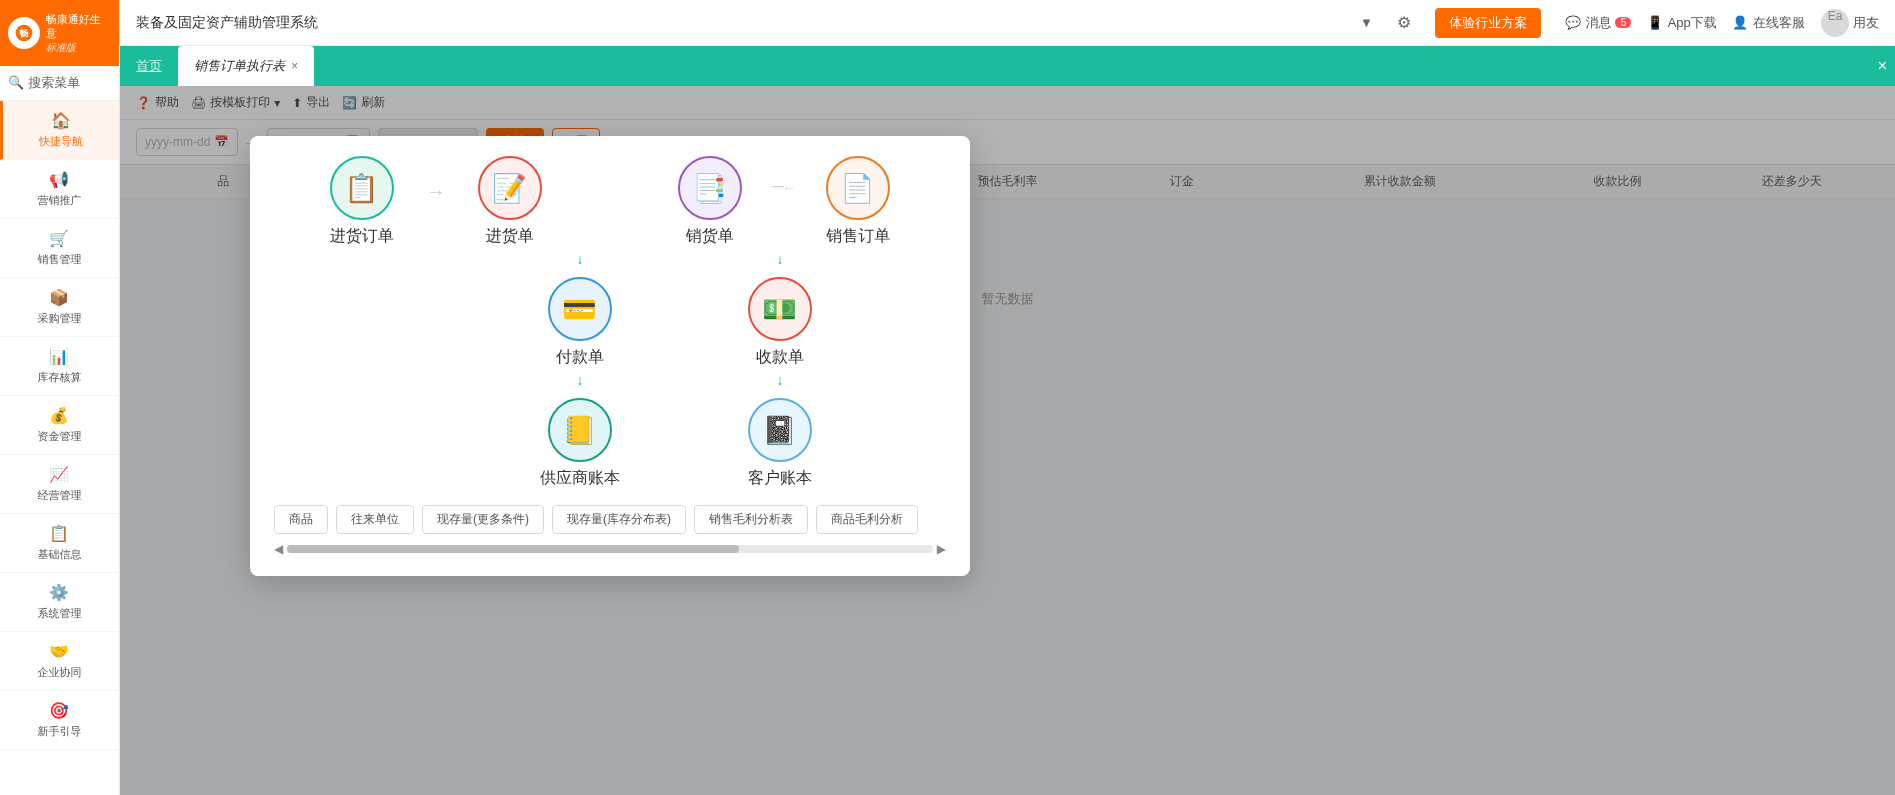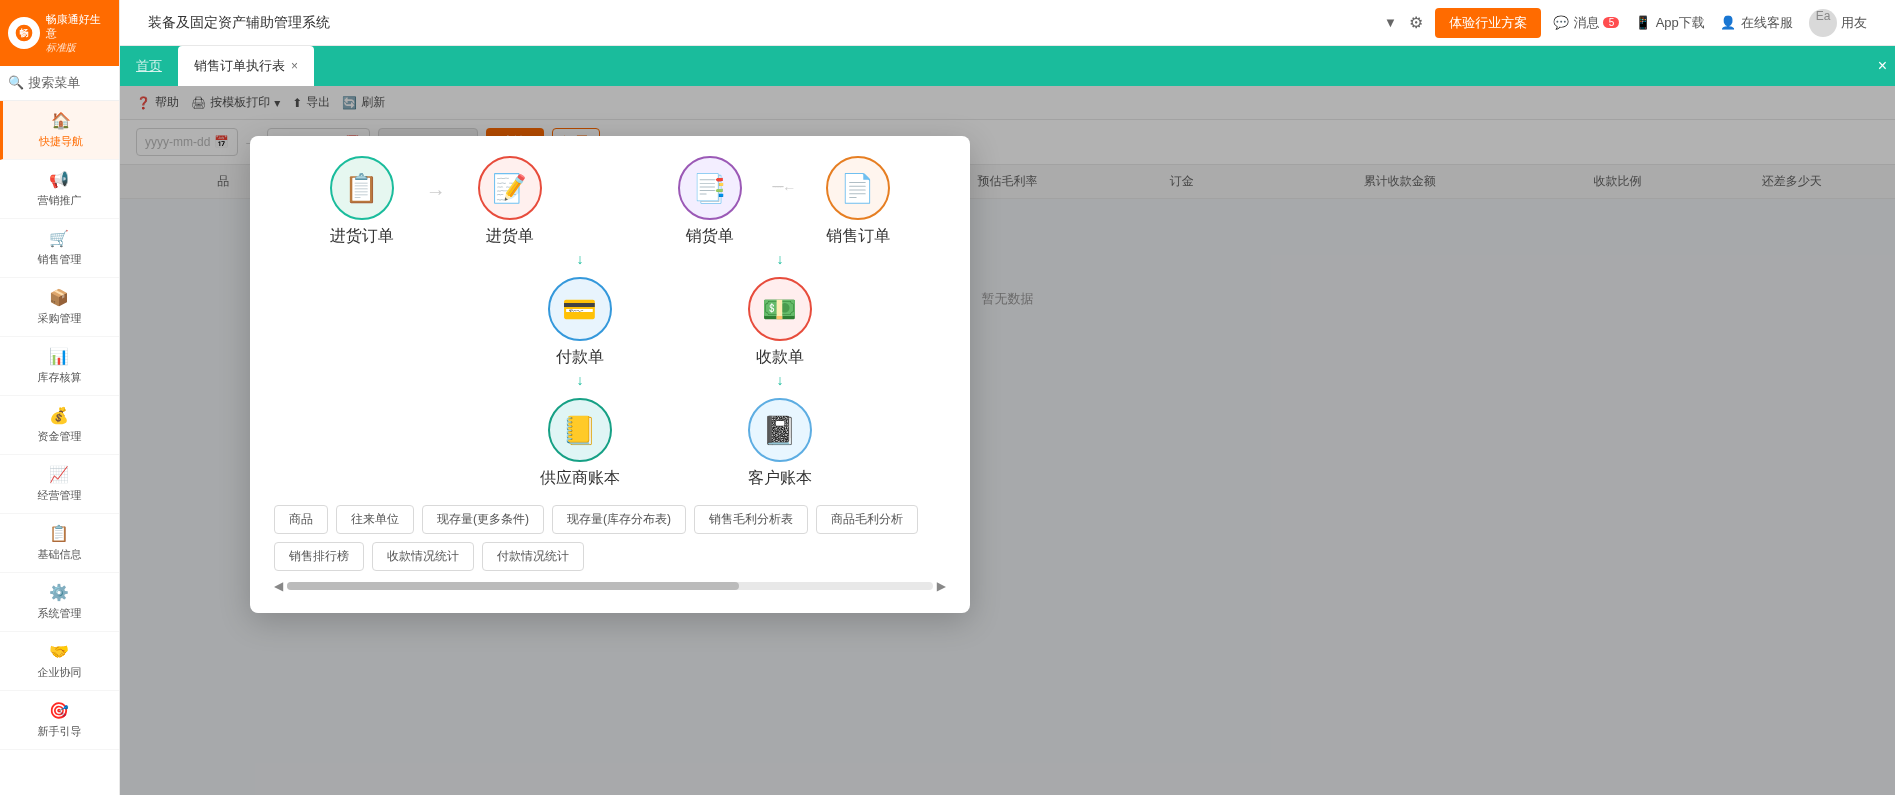--- a/index.html
+++ b/index.html
@@ -18,35 +18,35 @@
     .sidebar-nav { flex: 1; overflow-y: auto; }
     .sidebar-item { display: flex; flex-direction: column; align-items: center; padding: 10px 4px; cursor: pointer; border-bottom: 1px solid #f5f5f5; color: #555; gap: 4px; }
     .sidebar-item.active { background: #fff5ee; color: #ff6b00; border-left: 3px solid #ff6b00; }
     .sidebar-item-icon { font-size: 16px; }
     .sidebar-item-label { font-size: 11px; text-align: center; }
 
     
     .main { flex: 1; display: flex; flex-direction: column; overflow: hidden; }
 
     
-    .top-header { height: 46px; background: #fff; display: flex; align-items: center; padding: 0 28px; border-bottom: 1px solid #e8e8e8; gap: 12px; }
+    .top-header { height: 46px; background: #fff; display: flex; align-items: center; padding: 0 16px; border-bottom: 1px solid #e8e8e8; gap: 24px; }
     .header-title { font-size: 14px; color: #333; flex: 1; }
     .header-dropdown { display: flex; align-items: center; gap: 4px; color: #666; cursor: pointer; }
     .header-settings { color: #666; cursor: pointer; font-size: 16px; }
     .header-btn { background: #ff6b00; color: #fff; border: none; padding: 6px 14px; border-radius: 4px; cursor: pointer; font-size: 13px; }
     .header-right { display: flex; align-items: center; gap: 16px; margin-left: auto; color: #555; font-size: 13px; }
     .header-right-item { display: flex; align-items: center; gap: 4px; cursor: pointer; }
     .badge { background: #ff4d4f; color: #fff; border-radius: 8px; font-size: 10px; padding: 0 4px; min-width: 16px; text-align: center; }
     .user-avatar { width: 28px; height: 28px; border-radius: 50%; background: #d9d9d9; display: flex; align-items: flex-start; justify-content: center; color: #888; font-size: 12px; }
 
     
     .tab-bar { height: 40px; background: #1abc9c; display: flex; align-items: center; padding: 0 0 0 0; }
     .tab-item { height: 40px; display: flex; align-items: center; padding: 0 16px; cursor: pointer; color: rgba(255,255,255,0.8); font-size: 13px; gap: 6px; }
     .tab-item.home { background: transparent; text-decoration: underline; }
-    .tab-item.active { background: #fff; color: #333; border-radius: 4px 4px 0 0; }
+    .tab-item.active { background: #fff; color: #333; border-radius: 4px 4px 0 0; font-style: italic; }
     .tab-close { font-size: 12px; opacity: 0.7; }
     .tab-bar-close { margin-left: auto; margin-right: 8px; color: #fff; cursor: pointer; font-size: 16px; }
 
     
     .content-area { flex: 1; background: #f0f2f5; position: relative; overflow: hidden; }
 
     
     .toolbar-row { background: #fff; padding: 8px 16px; display: flex; align-items: center; gap: 12px; border-bottom: 1px solid #e8e8e8; }
     .toolbar-btn { display: flex; align-items: center; gap: 4px; color: #555; cursor: pointer; font-size: 12px; }
 
@@ -359,25 +359,20 @@
 
         <div class="common-funcs">
           <div class="func-btn-row">
             <button class="func-btn">商品</button>
             <button class="func-btn">往来单位</button>
             <button class="func-btn">现存量(更多条件)</button>
             <button class="func-btn">现存量(库存分布表)</button>
             <button class="func-btn">销售毛利分析表</button>
             <button class="func-btn">商品毛利分析</button>
           </div>
-          <div class="func-btn-row">
-            <button class="func-btn">销售排行榜</button>
-            <button class="func-btn">收款情况统计</button>
-            <button class="func-btn">付款情况统计</button>
-          </div>
         </div>
 
         <div class="scroll-bar-row">
           <span class="scroll-arrow">◀</span>
           <div class="scroll-bar-track">
             <div class="scroll-bar-thumb"></div>
           </div>
           <span class="scroll-arrow">▶</span>
         </div>
       </div>

